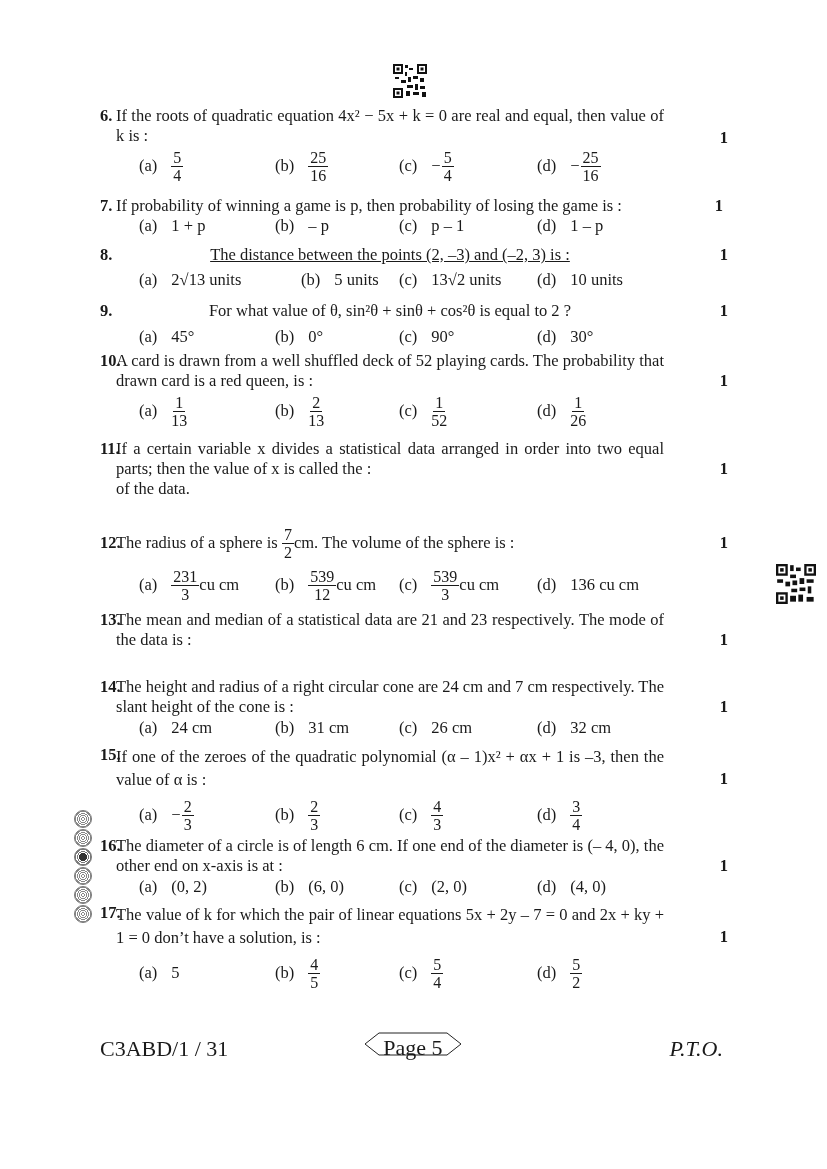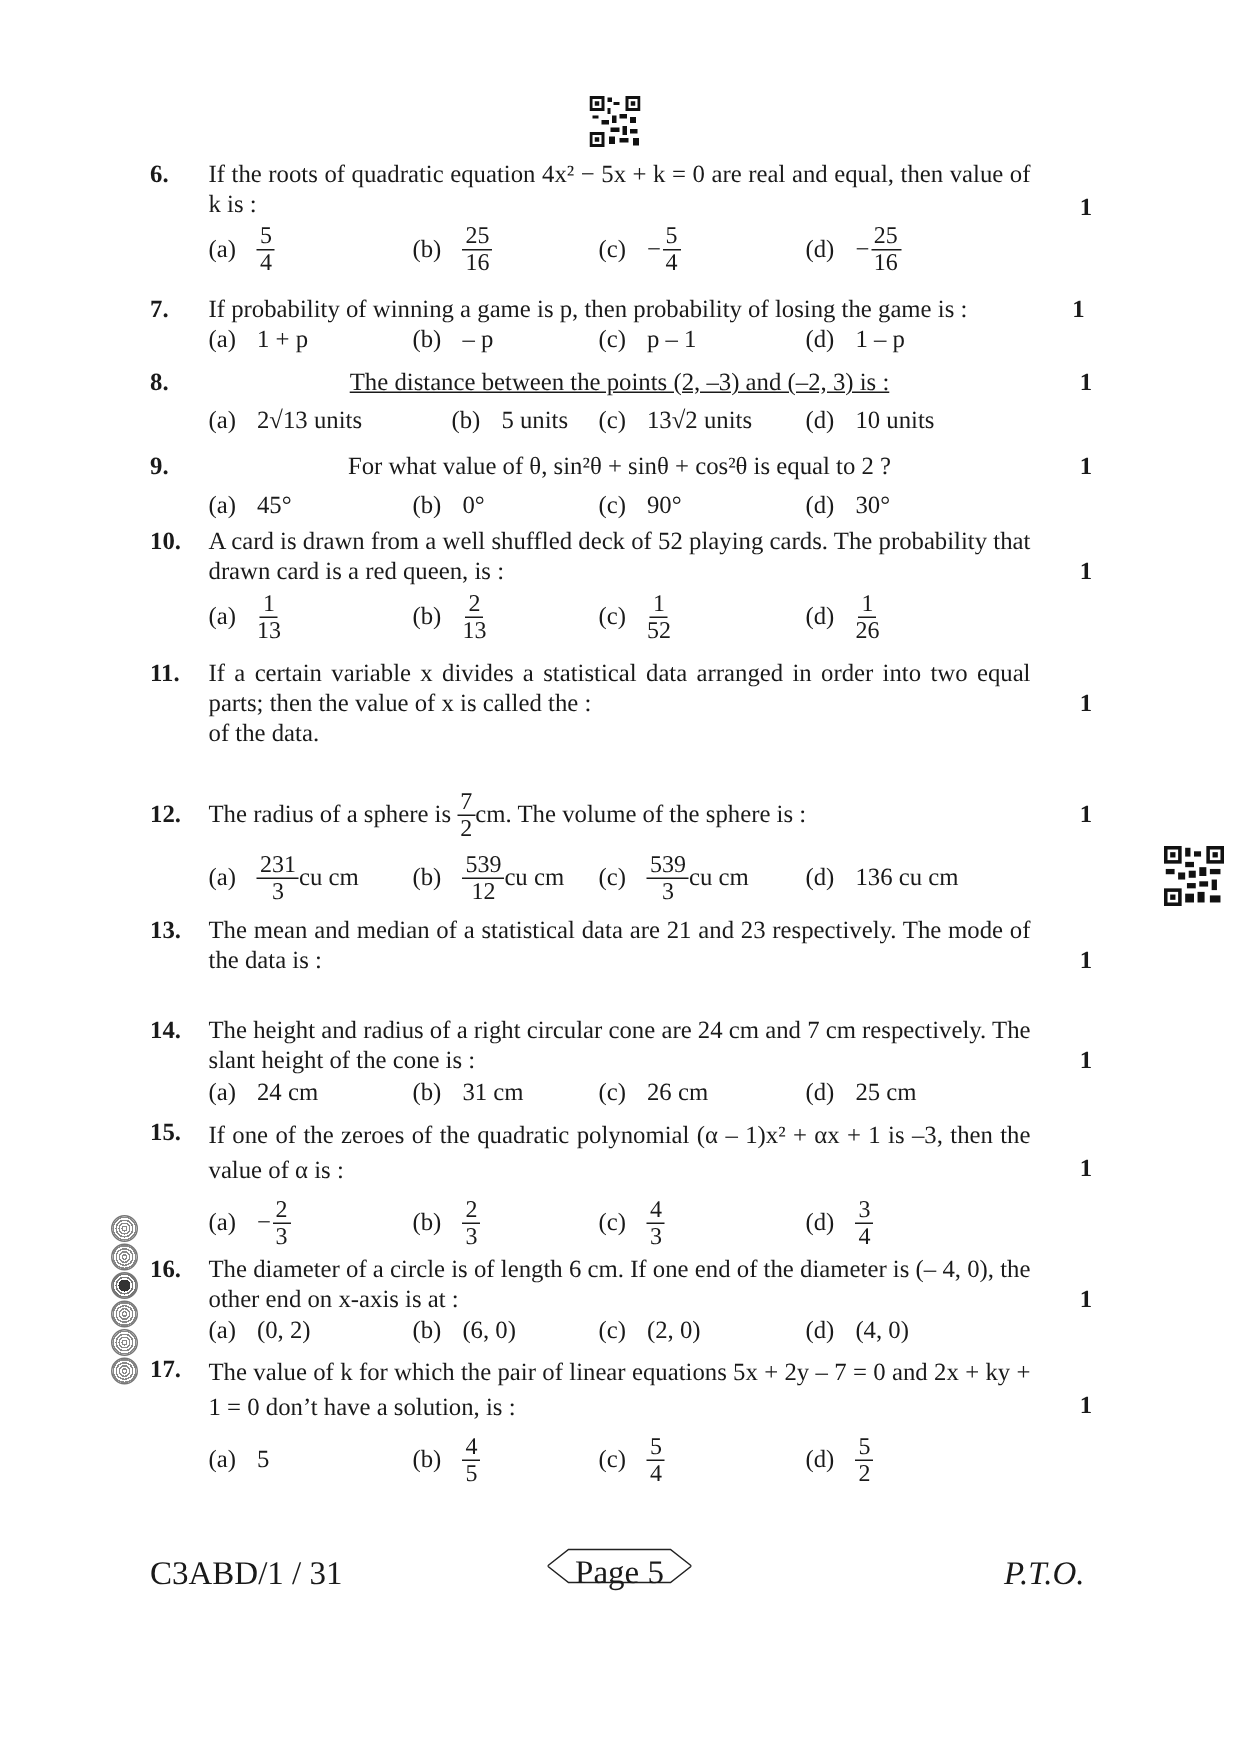--- a/index.html
+++ b/index.html
@@ -2,21 +2,21 @@
 <html><head>
 <meta charset="utf-8">
 <style>
   html, body { margin:0; padding:0; background:#fff; }
   body { width:827px; height:1169px; position:relative; overflow:hidden;
          font-family:"Liberation Serif", "DejaVu Serif", serif; color:#1a1a1a; }
   .qr { position:absolute; background:#fff; }
   .qr svg { display:block; }
   .q { position:absolute; left:100px; width:628px; font-size:16.5px; line-height:20px; }
   .qn { position:absolute; left:0; top:0; font-weight:bold; }
-  .qt { margin-left:39px; width:548px; text-align:justify; }
+  .qt { margin-left:16px; width:548px; text-align:justify; }
   .mark { position:absolute; right:0; font-weight:bold; }
   .opts { position:relative; margin-left:39px; height:20px; }
   .opts.frac { height:40px; }
   .opt { position:absolute; top:0; white-space:nowrap; }
   .opts.frac .opt { top:0; height:40px; display:flex; align-items:center; }
   .ol { display:inline-block; margin-right:14px; }
   .fr { display:inline-flex; flex-direction:column; align-items:center; vertical-align:middle; line-height:17px; font-size:16px; }
   .fr .num { border-bottom:1px solid #1a1a1a; padding:0 2px; }
   .neg { margin-right:1px; }
   .footer { position:absolute; top:1036px; left:100px; width:623px; height:20px; font-size:22px; }
@@ -262,21 +262,21 @@
 </div>
 
 <div class="q" style="top:677px;">
   <span class="qn">14.</span>
   <div class="qt">The height and radius of a right circular cone are 24 cm and 7 cm respectively. The slant height of the cone is :</div>
   <span class="mark" style="top:20px;">1</span>
   <div class="opts" style="margin-top:1px;">
     <div class="opt" style="left:0;"><span class="ol">(a)</span><span>24 cm</span></div>
     <div class="opt" style="left:136px;"><span class="ol">(b)</span><span>31 cm</span></div>
     <div class="opt" style="left:260px;"><span class="ol">(c)</span><span>26 cm</span></div>
-    <div class="opt" style="left:398px;"><span class="ol">(d)</span><span>25 cm</span></div>
+    <div class="opt" style="left:398px;"><span class="ol">(d)</span><span>32 cm</span></div>
   </div>
 </div>
 
 <div class="q" style="top:745px;">
   <span class="qn">15.</span>
   <div class="qt" style="line-height:23px;">If one of the zeroes of the quadratic polynomial (α – 1)x² + αx + 1 is –3, then the value of α is :</div>
   <span class="mark" style="top:24px;">1</span>
   <div class="opts frac" style="margin-top:4px;">
     <div class="opt" style="left:0;">
         <span class="ol">(a)</span>

